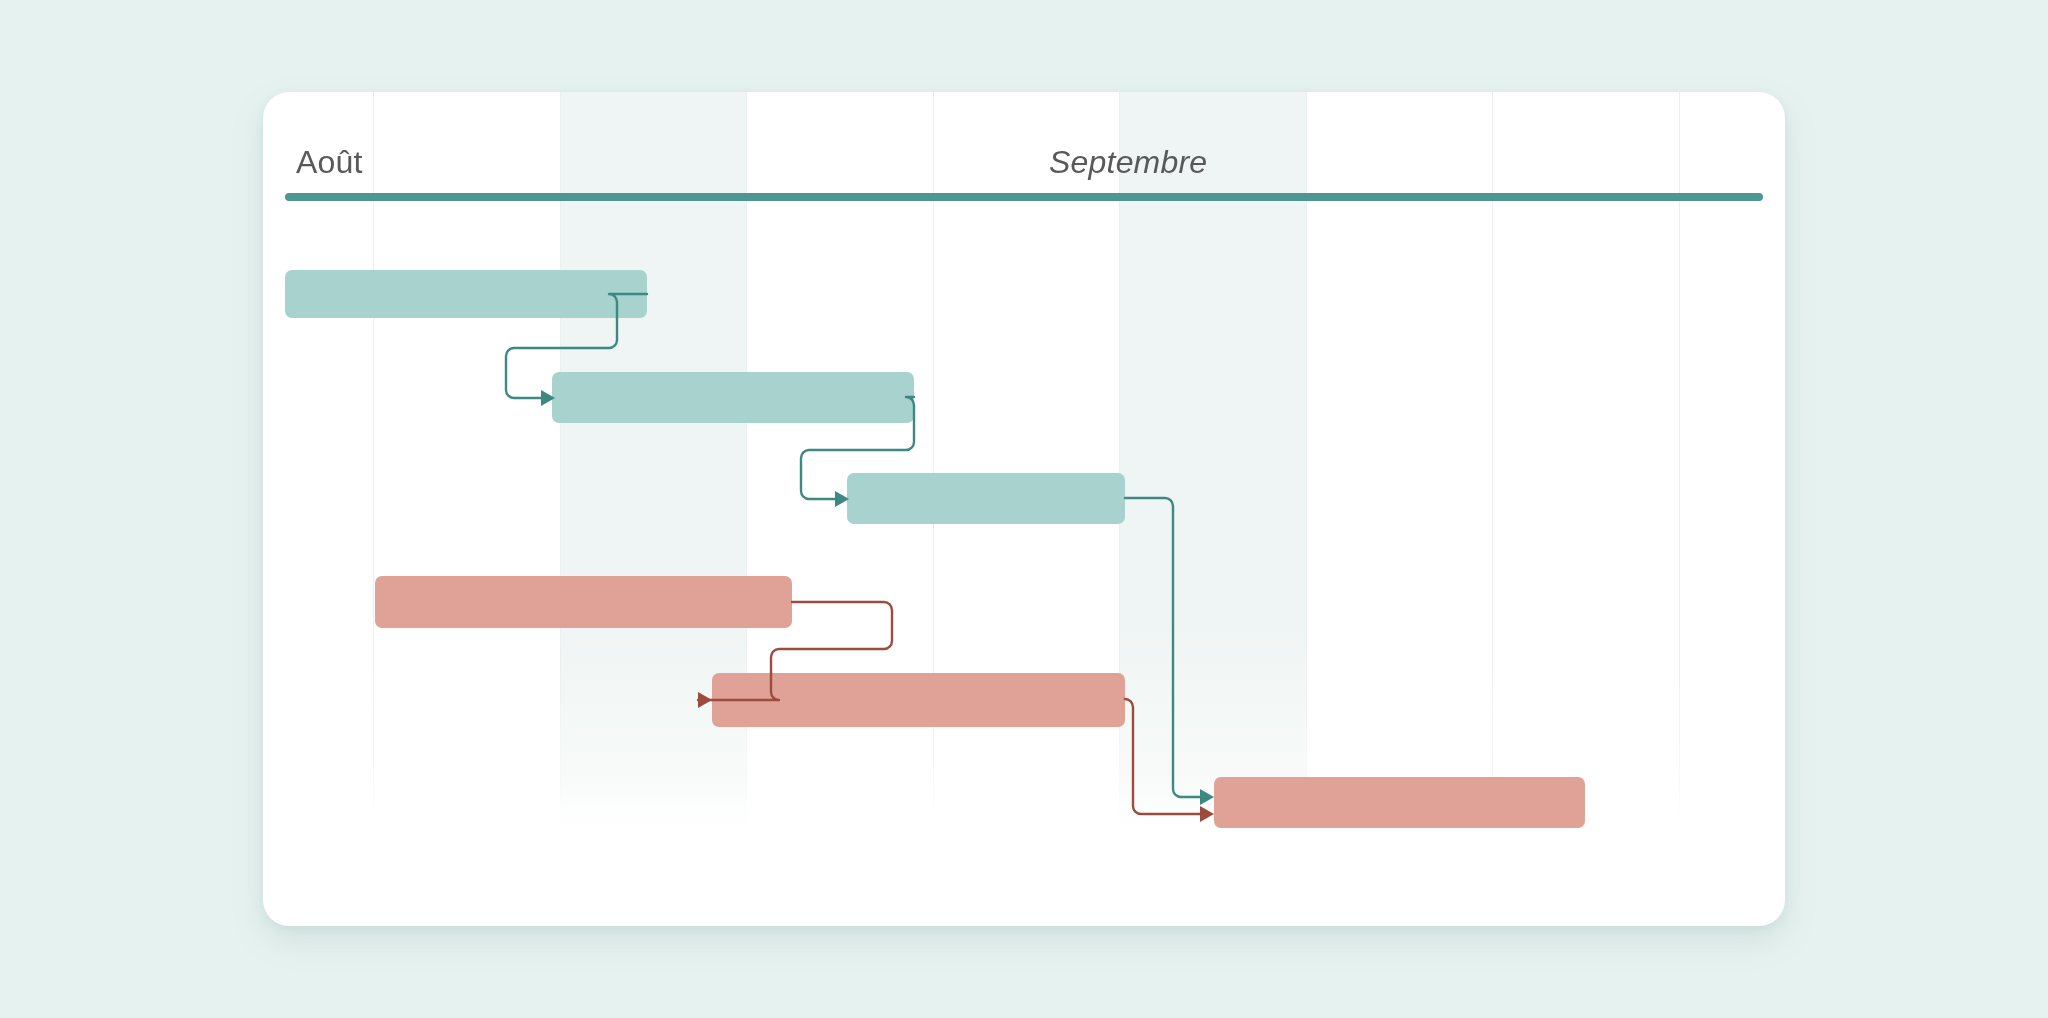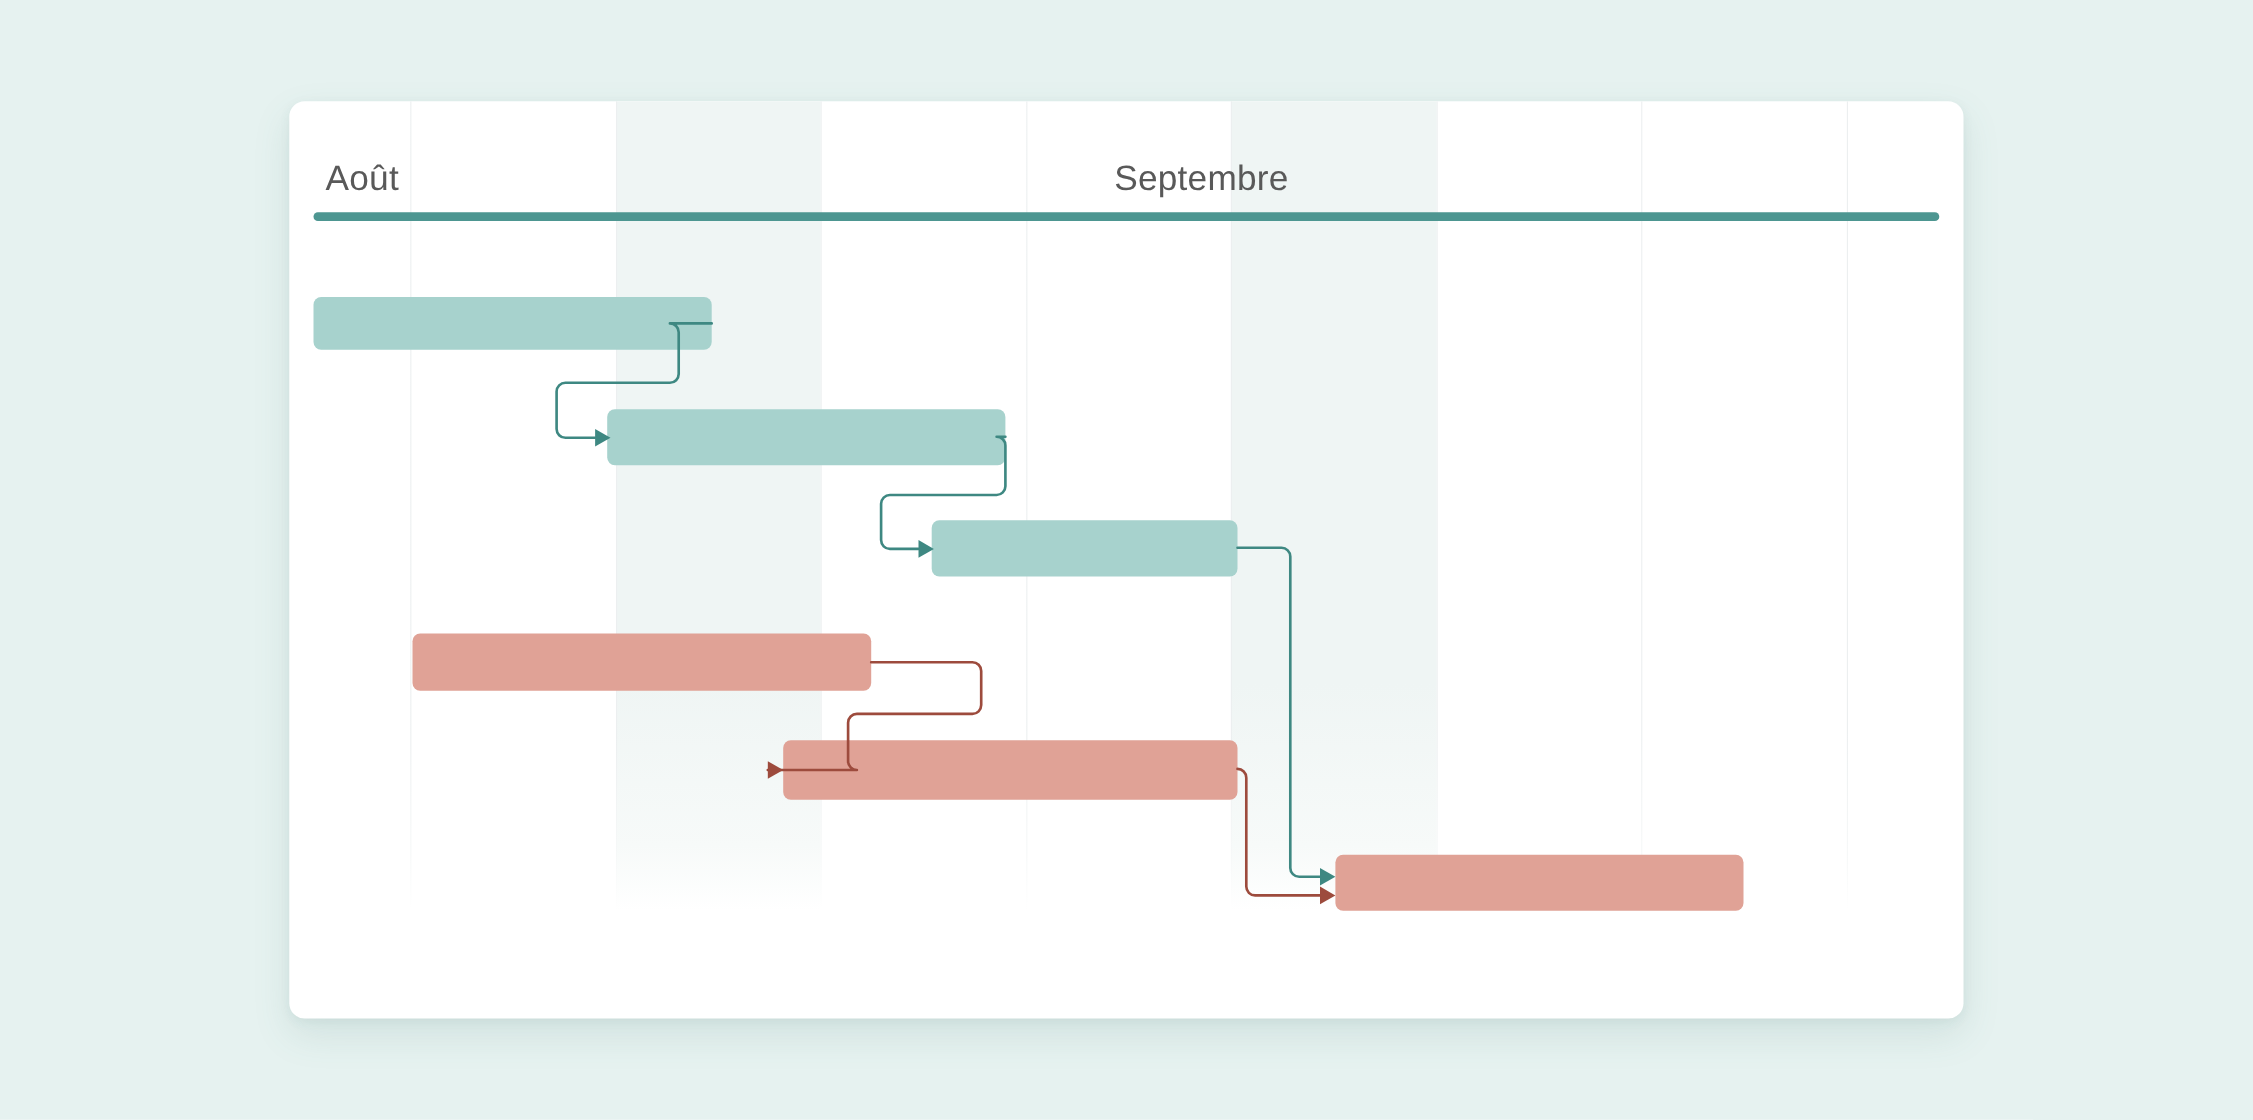--- a/index.html
+++ b/index.html
@@ -22,21 +22,21 @@
   }
 
   
   #gantt-card {
     position: absolute;
     left: 263px;
     top: 92px;
     width: 1522px;
     height: 834px;
     background: #ffffff;
-    border-radius: 14px;
+    border-radius: 26px;
     box-shadow: 0 14px 34px rgba(70, 120, 118, 0.13),
                 0 3px 10px rgba(70, 120, 118, 0.07);
     overflow: hidden;
   }
 
   
   #timeline {
     position: absolute;
     left: 0;
     top: 0;
@@ -66,21 +66,21 @@
   
   .month-label {
     position: absolute;
     top: 52px;
     font-size: 32px;
     color: #595959;
     letter-spacing: 0.2px;
     white-space: nowrap;
   }
   #month-aout   { left: 33px; }
-  #month-septembre { left: 750px; }
+  #month-septembre { left: 786px; font-style: italic; }
 
   #header-rule {
     position: absolute;
     left: 22px;
     top: 101px;
     width: 1478px;
     height: 8px;
     border-radius: 4px;
     background: #4d9691;
   }

